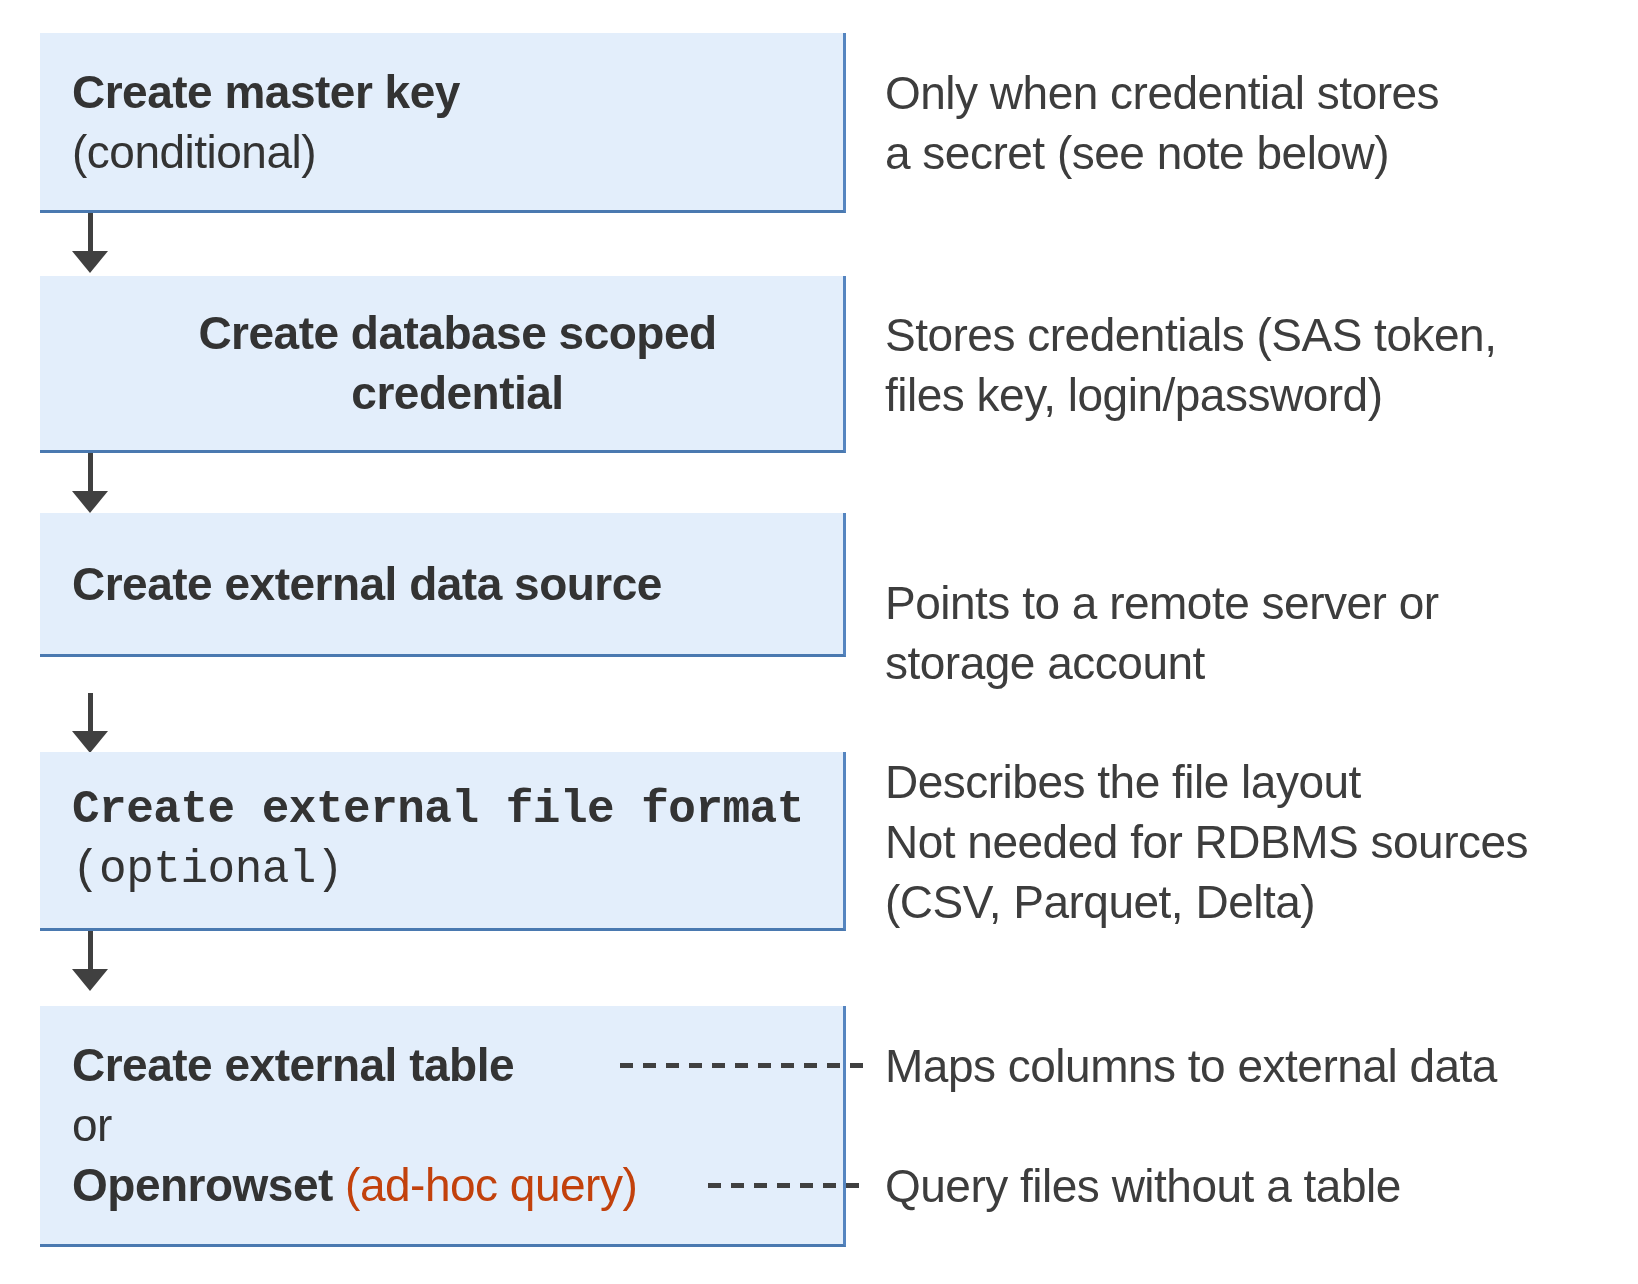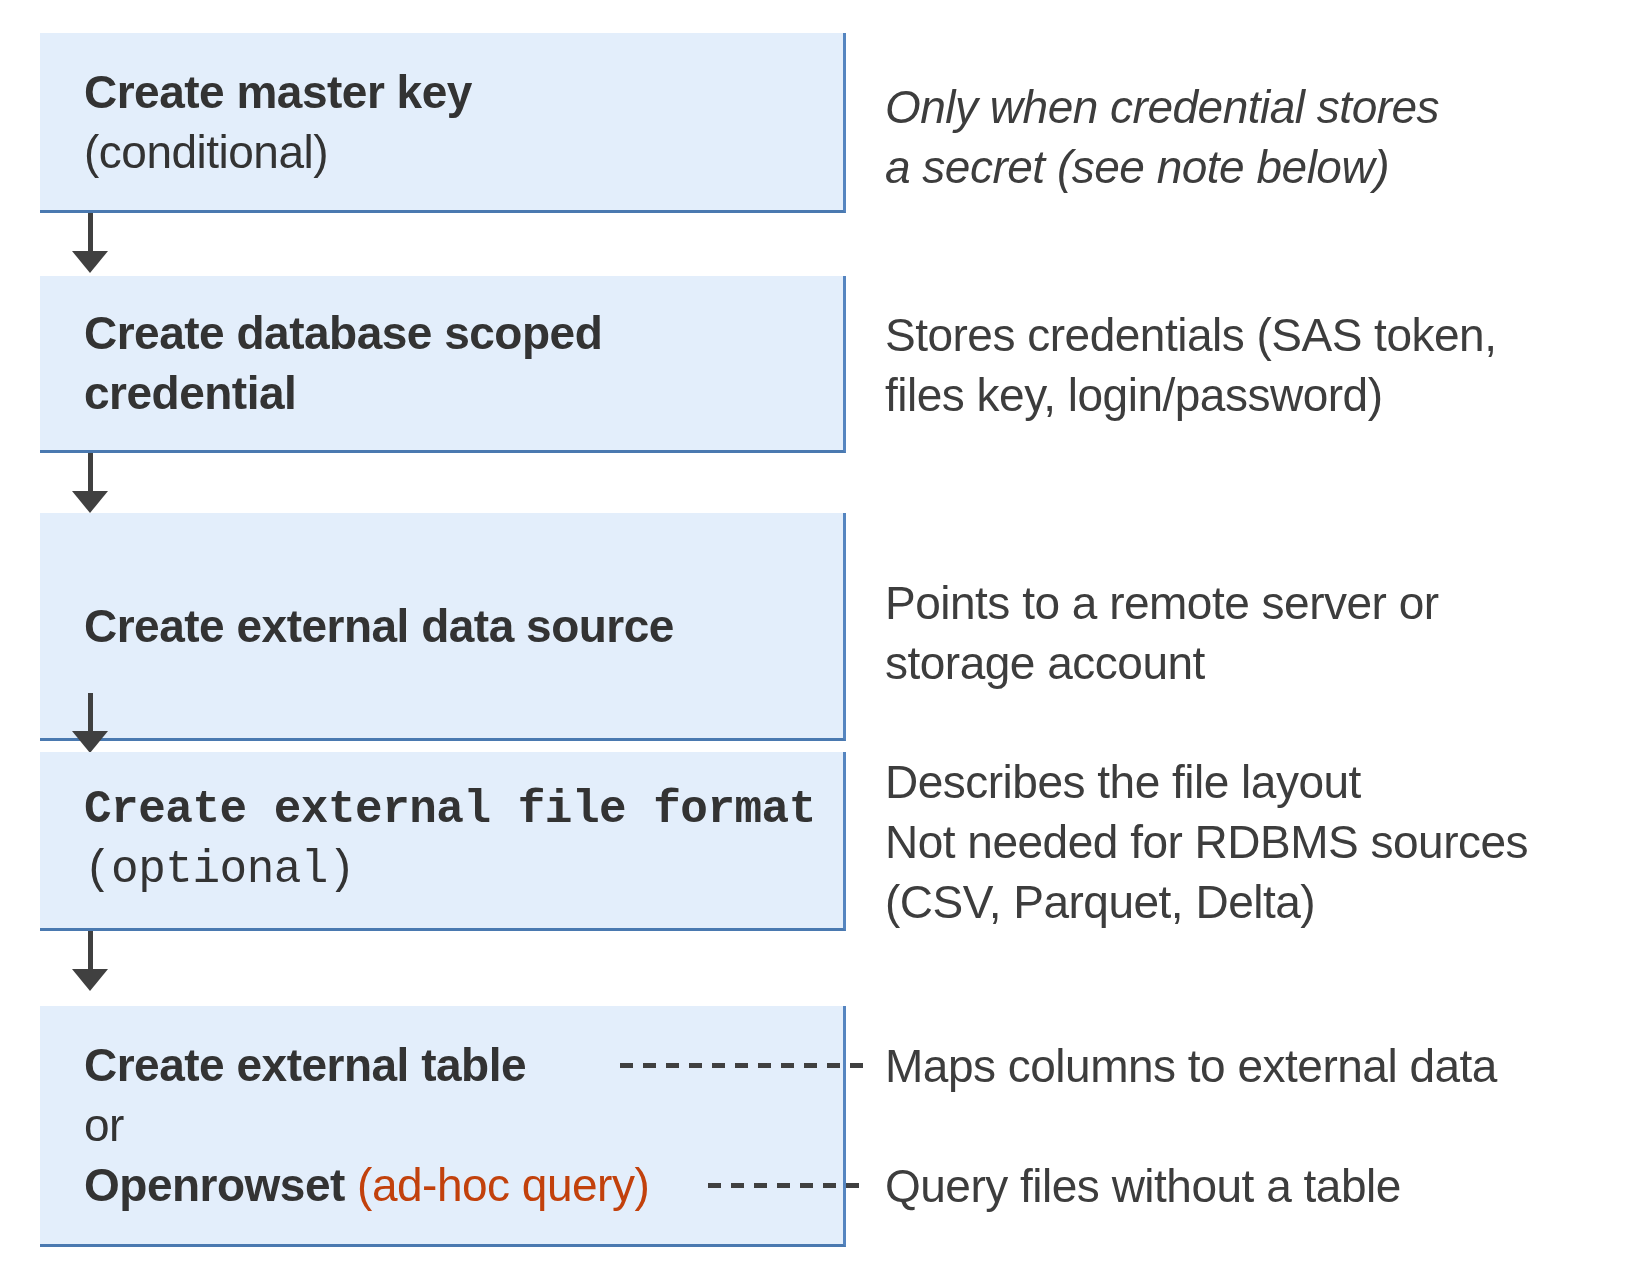--- a/index.html
+++ b/index.html
@@ -15,21 +15,21 @@
     position: absolute;
     left: 40px;
     width: 806px;
     background: #e3eefb;
     border-right: 3px solid #5585c0;
     border-bottom: 3px solid #4a79b0;
     box-sizing: border-box;
     display: flex;
     flex-direction: column;
     justify-content: center;
-    padding-left: 44px;
+    padding-left: 32px;
   }
   .box .line {
     font-size: 46px;
     line-height: 60px;
     color: #333333;
     letter-spacing: -0.5px;
     white-space: nowrap;
   }
   .bold { font-weight: bold; }
   .reg  { font-weight: normal; color: #c2410c; }
@@ -71,43 +71,43 @@
 </style>
 </head>
 <body>
 
 <div class="canvas">
 
   <div class="box" style="top:33px;height:180px;">
     <div class="line bold">Create master key</div>
     <div class="line reg">(conditional)</div>
   </div>
-  <div class="note" style="top:47px;height:180px;font-style:italic;">
+  <div class="note" style="top:33px;height:180px;">
     <div class="line">Only when credential stores</div>
     <div class="line">a secret (see note below)</div>
   </div>
   <div class="arrow" style="top:213px;">
     <div class="stem"></div>
     <div class="head"></div>
   </div>
 
-  <div class="box" style="top:276px;height:177px;">
+  <div class="box" style="top:276px;height:177px;align-items:center;">
     <div class="line bold">Create database scoped</div>
     <div class="line bold">credential</div>
   </div>
   <div class="note" style="top:276px;height:177px;">
     <div class="line">Stores credentials (SAS token,</div>
     <div class="line">files key, login/password)</div>
   </div>
   <div class="arrow" style="top:453px;">
     <div class="stem"></div>
     <div class="head"></div>
   </div>
 
-  <div class="box" style="top:513px;height:228px;">
+  <div class="box" style="top:513px;height:144px;">
     <div class="line bold">Create external data source</div>
   </div>
   <div class="note" style="top:513px;height:180px;justify-content:flex-end;">
     <div class="line">Points to a remote server or</div>
     <div class="line">storage account</div>
   </div>
   <div class="arrow" style="top:693px;">
     <div class="stem"></div>
     <div class="head"></div>
   </div>

